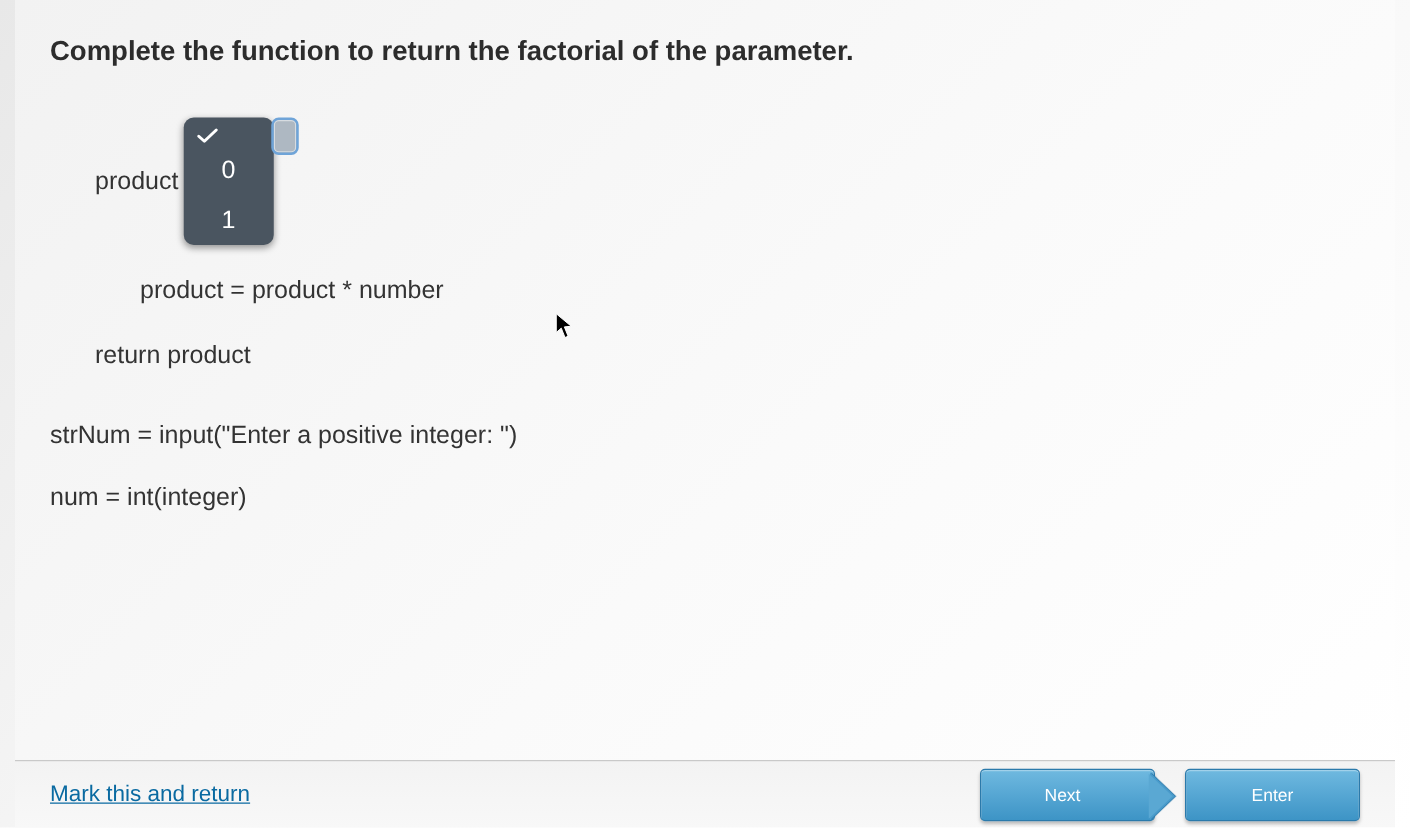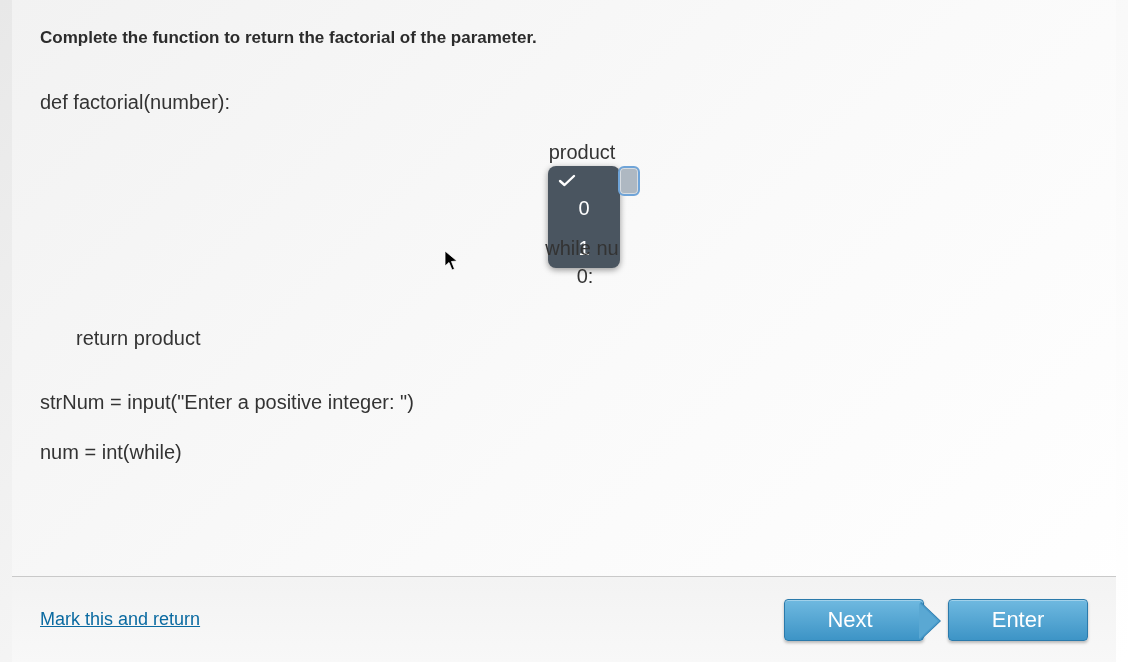--- a/index.html
+++ b/index.html
@@ -10,32 +10,32 @@
       color: #333;
       position: relative;
     }
     .frame {
       position: absolute;
       top: 0; left: 12px; right: 12px; bottom: 0;
       background: linear-gradient(135deg, #f2f2f2 0%, #fafafa 55%, #ffffff 100%);
       padding: 28px 28px 0 28px;
     }
     .instruction {
-      font-size: 17px;
+      font-size: 22px;
       font-weight: bold;
       color: #2c2c2c;
       margin-bottom: 40px;
     }
     .code-area {
       font-size: 20px;
       color: #333;
       line-height: 1.4;
     }
     .code-line { position: relative; margin-bottom: 22px; }
-    .indent-1 { padding-left: 36px; flex-direction: column; }
+    .indent-1 { padding-left: 36px; }
     .indent-2 { padding-left: 72px; }
 
     .dropdown {
       position: relative;
       background: #4a5560;
       border-radius: 8px;
       width: 72px;
       color: #fff;
       box-shadow: 0 2px 6px rgba(0,0,0,0.4);
       margin-left: 4px;
@@ -113,42 +113,42 @@
       position: absolute;
       left: 432px;
       top: 250px;
       width: 16px; height: 22px;
       pointer-events: none;
     }
 
     .bottom-bar {
       position: absolute;
       left: 0; right: 0; bottom: 0;
-      height: 86px;
+      height: 54px;
       border-top: 1px solid #c9c9c9;
       background: linear-gradient(#f3f3f3, #f8f8f8);
       display: flex;
       align-items: center;
       padding: 0 28px;
     }
     .mark-link {
       color: #0a6aa1;
       font-size: 18px;
       text-decoration: underline;
       cursor: pointer;
     }
     .spacer { flex: 1; }
     .btn {
       position: relative;
       height: 42px;
       min-width: 140px;
       background: linear-gradient(#6fb9e0, #3d94c6);
       border: 1px solid #2b7aab;
       color: #fff;
-      font-size: 22px;
+      font-size: 14px;
       font-weight: 500;
       border-radius: 4px;
       cursor: pointer;
       display: flex;
       align-items: center;
       justify-content: center;
       box-shadow: 0 2px 3px rgba(0,0,0,0.25), inset 0 1px 0 rgba(255,255,255,0.35);
       margin-left: 24px;
       padding: 0 22px;
     }
@@ -180,51 +180,46 @@
   </style>
 </head>
 <body>
 
 <div class="frame">
 
   <div class="instruction">Complete the function to return the factorial of the parameter.</div>
 
   <div class="code-area">
 
-    <div class="code-line">def factorial(number):</div>
 
     <div class="code-line indent-1 line-row">
       <span>product</span>
       <div class="dropdown">
         <div class="dd-selected">
           <span class="check-icon">
             <svg viewBox="0 0 18 14" width="18" height="14">
                 <path d="M2 7 L6.5 11 L16 2" stroke="#fff" stroke-width="2.4" fill="none" stroke-linecap="round" stroke-linejoin="round"></path>
               </svg>
           </span>
           <span class="dd-chip"></span>
         </div>
         <div class="dd-option">0</div>
         <div class="dd-option">1</div>
       </div>
     </div>
 
-    <div class="code-line indent-1 line-row" style="margin-top:-56px; margin-bottom:34px;">
-      <span>while nu</span>
-      <span style="display:inline-block; width:80px;"></span>
-      <span class="after-dd">0:</span>
-    </div>
-
+
+    <div class="code-line indent-2">product = product * number</div>
 
 
     <div class="code-line indent-1" style="margin-top:24px;">return product</div>
 
     <div class="code-line" style="margin-top:36px;">strNum = input("Enter a positive integer: ")</div>
 
-    <div class="code-line">num = int(while)</div>
+    <div class="code-line">num = int(integer)</div>
 
   </div>
 
   <div class="cursor">
     <svg viewBox="0 0 16 22" width="16" height="22">
       <path d="M1 1 L1 16 L5 12.5 L8 20 L10.5 19 L7.5 11.5 L13 11 Z" fill="#000" stroke="#fff" stroke-width="0.8"></path>
     </svg>
   </div>
 
   <div class="bottom-bar">

